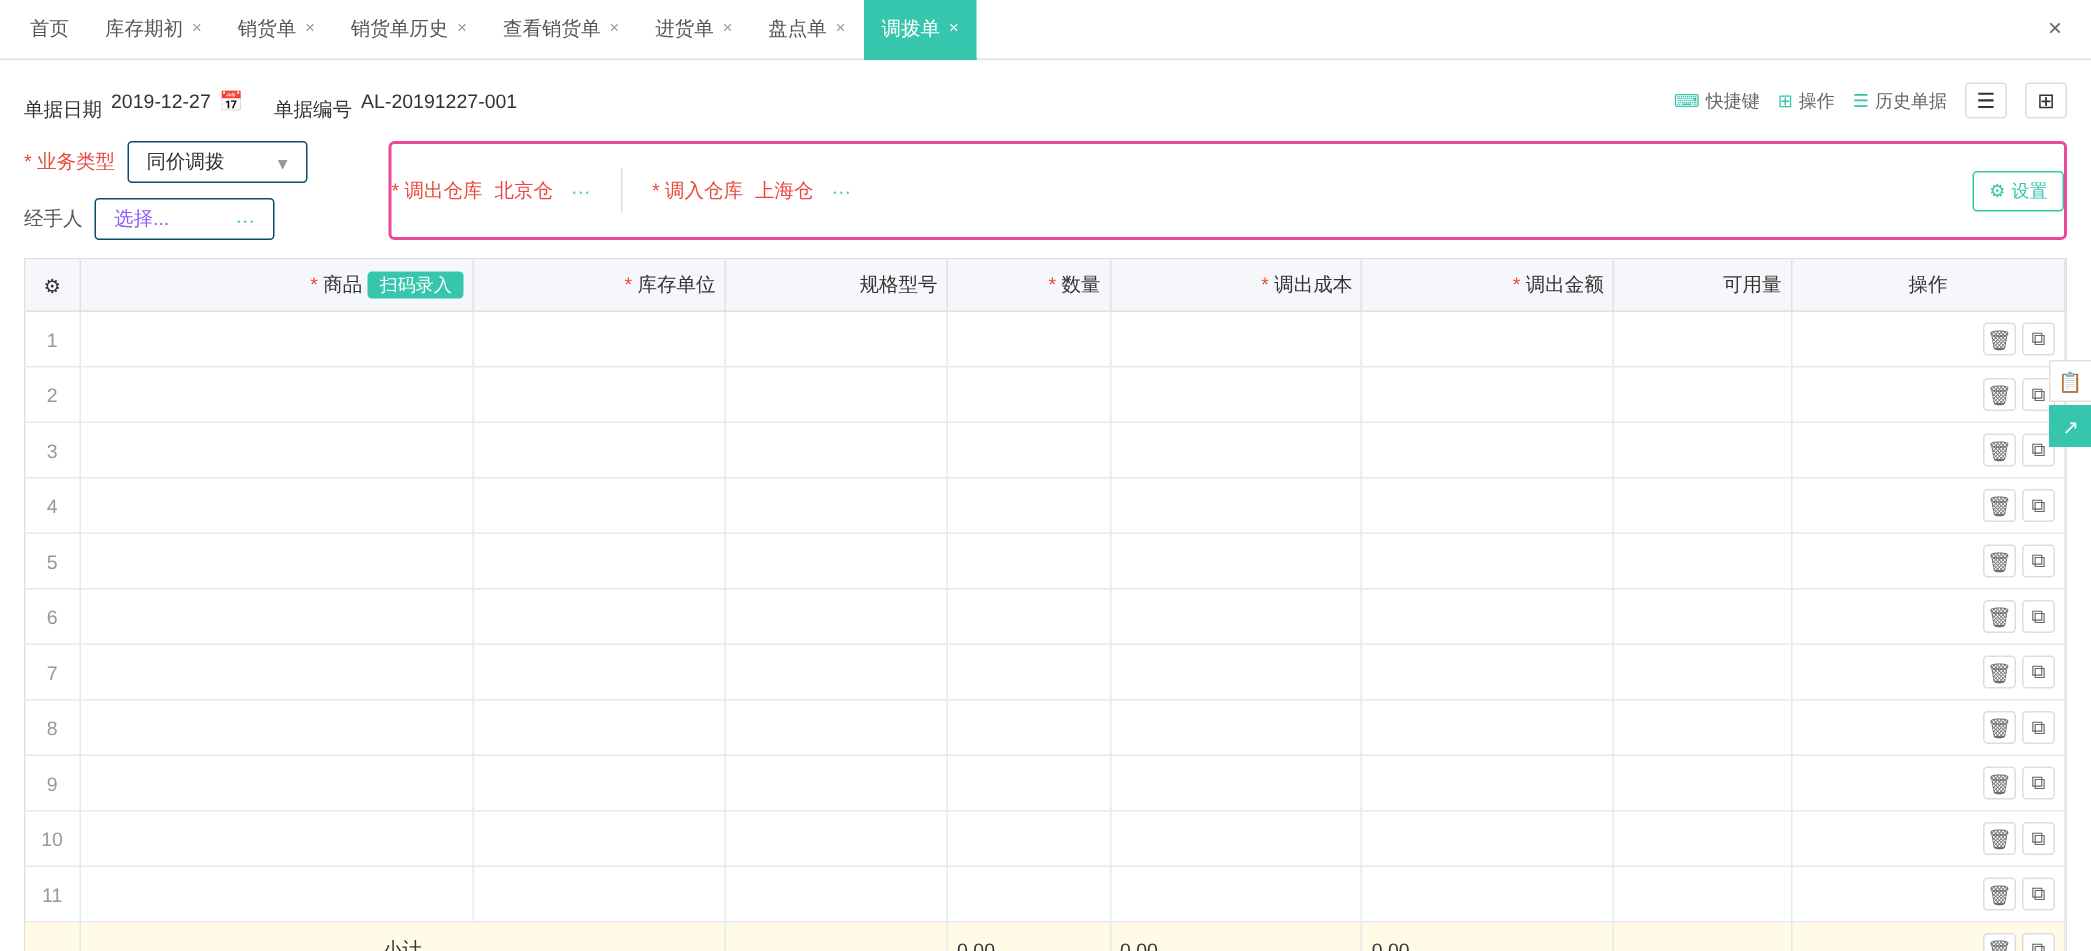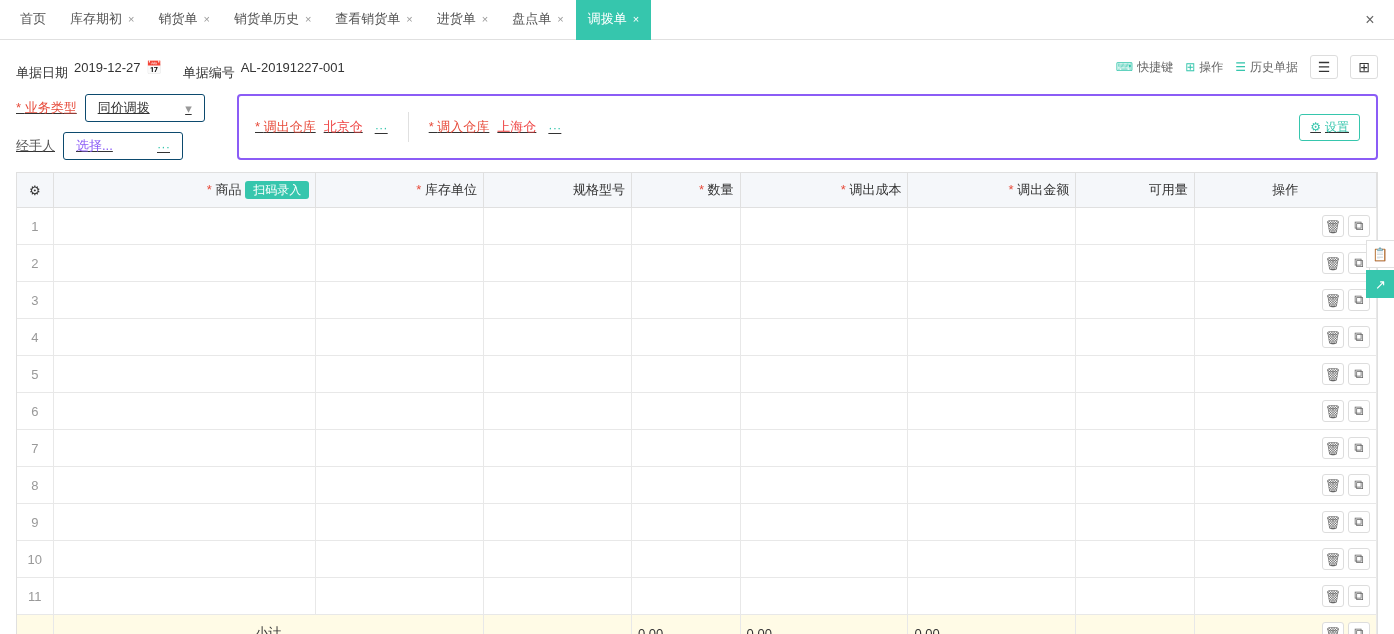--- a/index.html
+++ b/index.html
@@ -104,35 +104,34 @@
       border: 1px solid #36c6ad;
       border-radius: 3px;
       color: #36c6ad;
       cursor: pointer;
       font-size: 12px;
     }
 
     
     .form-section {
       display: flex;
-      gap: 1px;
+      gap: 23px;
       margin-bottom: 12px;
-      text-decoration: underline;
     }
     .form-left {
       display: flex;
       flex-direction: column;
       gap: 10px;
       min-width: 220px;
     }
     .form-right {
       flex: 1;
-      border: 2px solid #8b5cf6;
+      border: 2px solid #ec4899;
       border-radius: 4px;
-      padding: 12px 16px;
+      padding: 12px 0;
       display: flex;
       align-items: center;
       gap: 20px;
     }
     .field-row {
       display: flex;
       align-items: center;
       gap: 8px;
     }
     .field-label {

